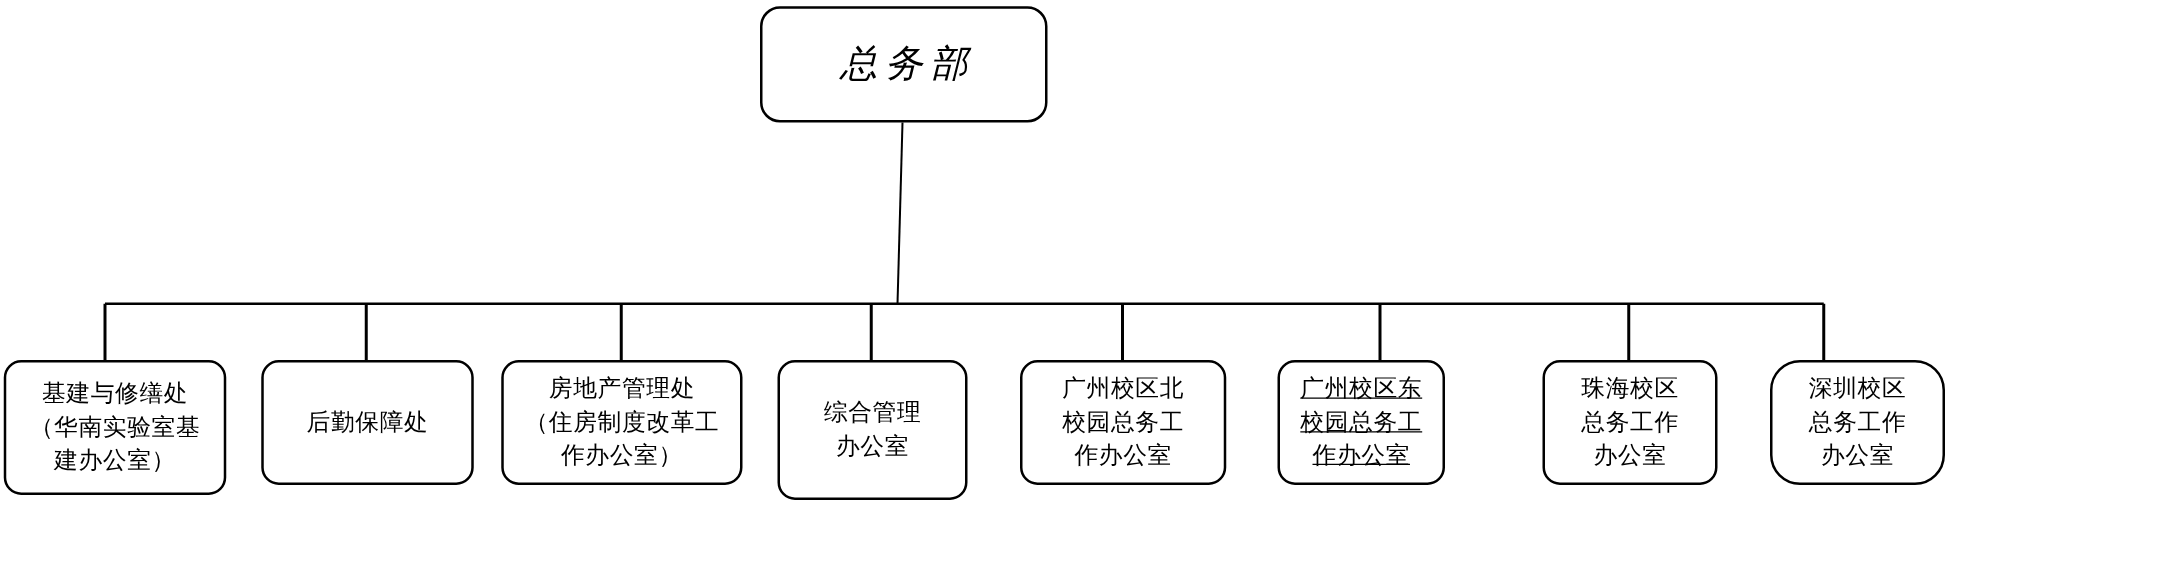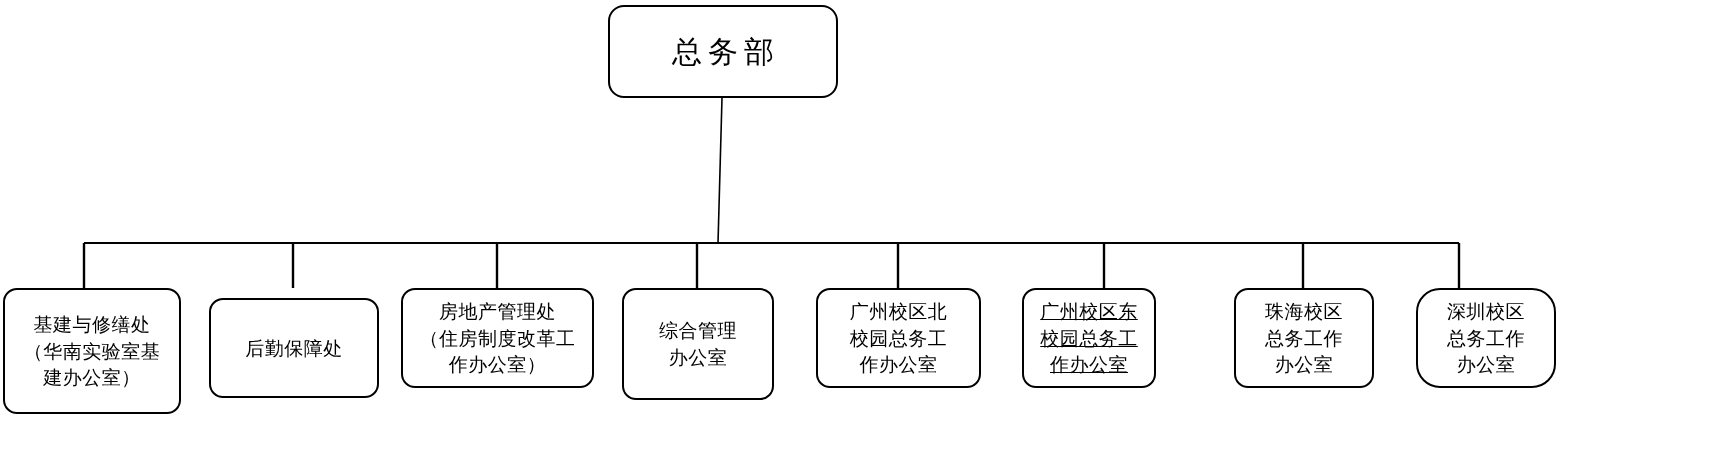--- a/index.html
+++ b/index.html
@@ -42,20 +42,21 @@
     letter-spacing: 0.5px;
   }
   .root {
     border-radius: 16px;
   }
   .root .node-label {
     font-size: 30px;
     line-height: 1.25;
     letter-spacing: 6px;
     text-indent: 6px;
+    font-style: italic;
   }
   .leaf .node-label {
     font-size: 19px;
     line-height: 1.42;
   }
 </style>
 </head>
 <body>
 
 <div id="canvas">
@@ -73,27 +74,27 @@
     <line x1="898" y1="243" x2="898" y2="288" stroke="#000000" stroke-width="2.4"></line>
     <line x1="1104" y1="243" x2="1104" y2="288" stroke="#000000" stroke-width="2.4"></line>
     <line x1="1303" y1="243" x2="1303" y2="288" stroke="#000000" stroke-width="2.4"></line>
     <line x1="1459" y1="243" x2="1459" y2="288" stroke="#000000" stroke-width="2.4"></line>
   </svg>
 
   <div class="node root" style="left:608px; top:5px; width:230px; height:93px;">
     <span class="node-label">总务部</span>
   </div>
 
-  <div class="node leaf" style="left:3px; top:288px; width:178px; height:126px;">
+  <div class="node leaf" style="left:3px; top:288px; width:178px; height:108px;">
     <span class="node-label">基建与修缮处
 （华南实验室基
 建办公室）</span>
   </div>
 
-  <div class="node leaf" style="left:209px; top:288px; width:170px; height:100px;margin-top:10px;">
+  <div class="node leaf" style="left:209px; top:288px; width:170px; height:100px;">
     <span class="node-label">后勤保障处</span>
   </div>
 
   <div class="node leaf" style="left:401px; top:288px; width:193px; height:100px;">
     <span class="node-label">房地产管理处
 （住房制度改革工
 作办公室）</span>
   </div>
 
   <div class="node leaf" style="left:622px; top:288px; width:152px; height:112px;">

